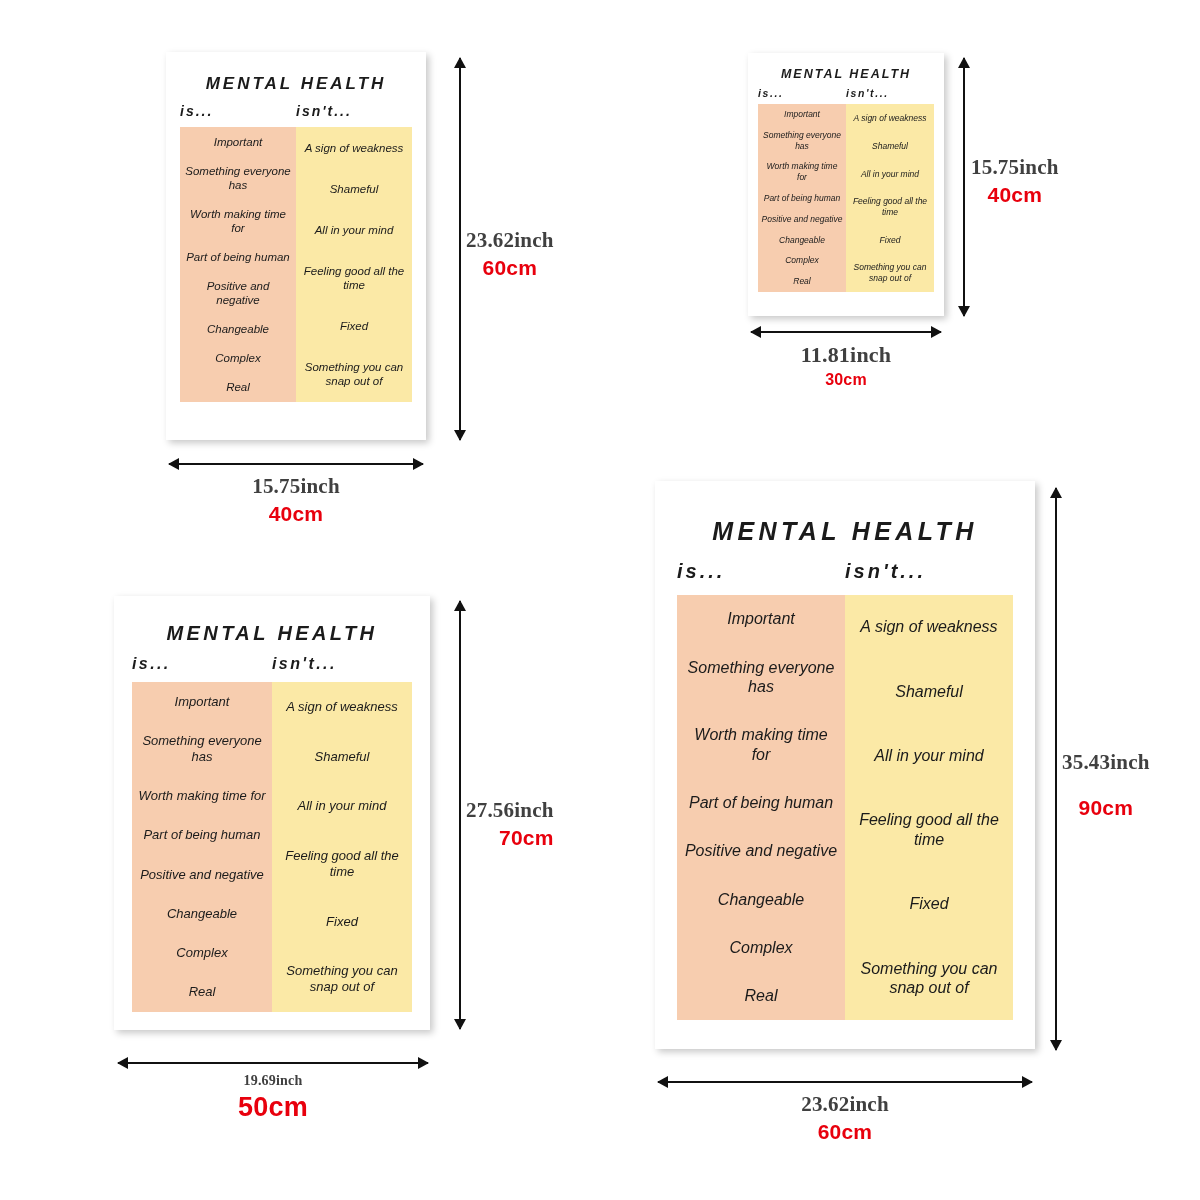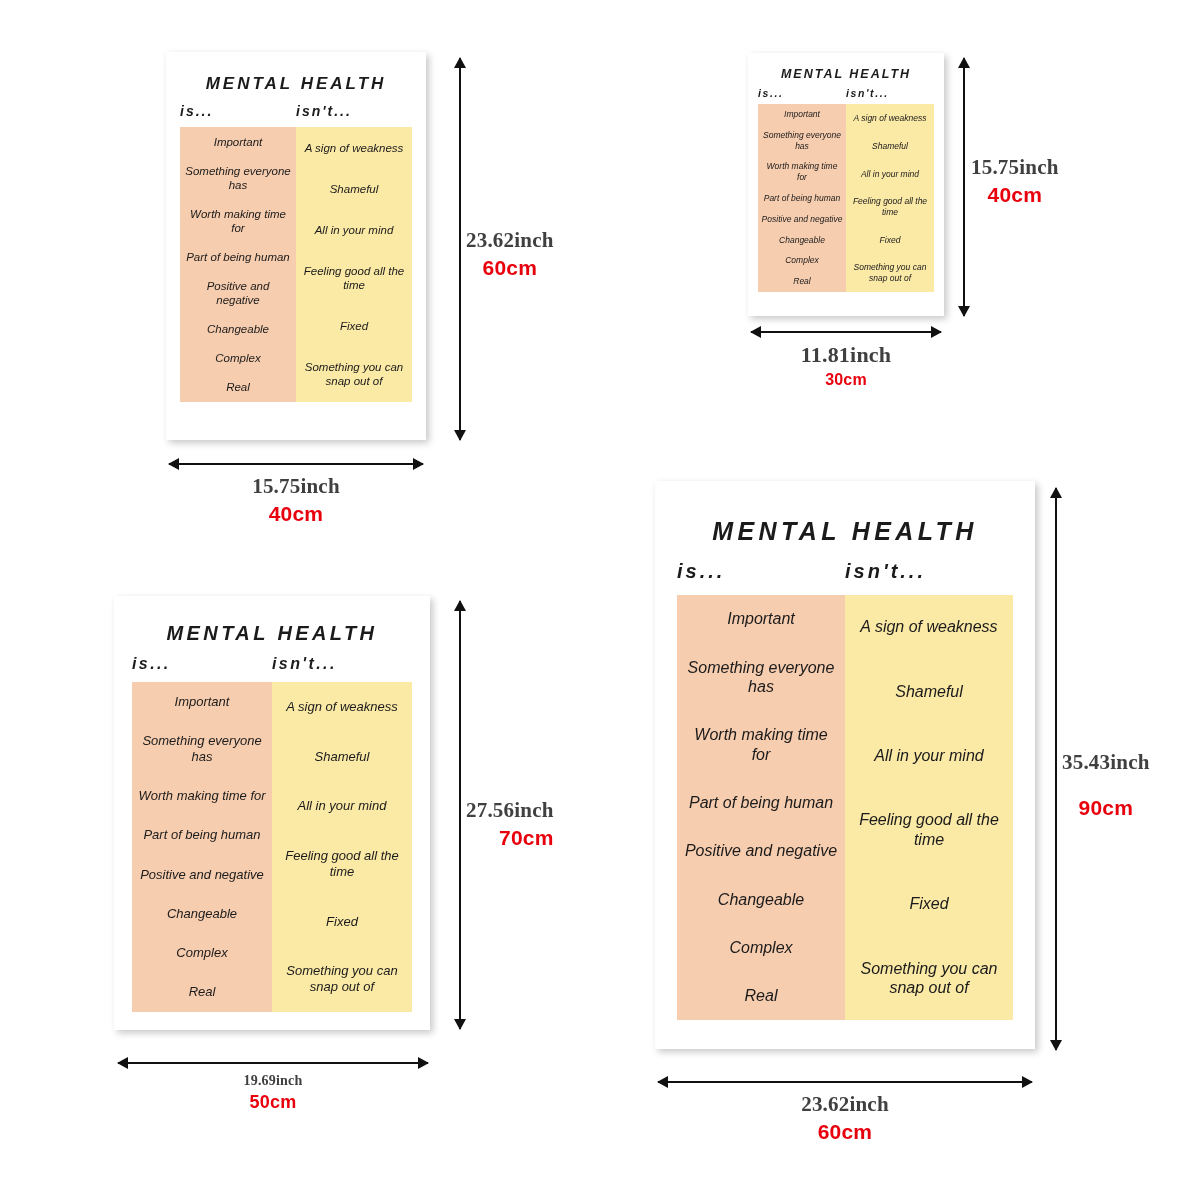--- a/index.html
+++ b/index.html
@@ -270,21 +270,21 @@
 
 <div class="arrow-v" style="left:459px; top:601px; height:428px;"></div>
 <div class="dim-label" style="left:466px; top:798px;text-align:right;">
   <div class="dim-in" style="font-size:21px;">27.56inch</div>
   <div class="dim-cm" style="font-size:21px; margin-top:3px;">70cm</div>
 </div>
 
 <div class="arrow-h" style="left:118px; top:1062px; width:310px;"></div>
 <div class="dim-label" style="left:118px; top:1073px; width:310px;">
   <div class="dim-in" style="font-size:14px;">19.69inch</div>
-  <div class="dim-cm" style="font-size:18px; margin-top:3px;">50cm</div>
+  <div class="dim-cm" style="font-size:27px; margin-top:3px;">50cm</div>
 </div>
 
 <div class="poster" id="poster-d">
   <div class="poster-title">MENTAL HEALTH</div>
   <div class="poster-subheads">
     <div class="poster-subhead">is...</div>
     <div class="poster-subhead">isn't...</div>
   </div>
   <div class="poster-columns">
     <div class="col col-is">

